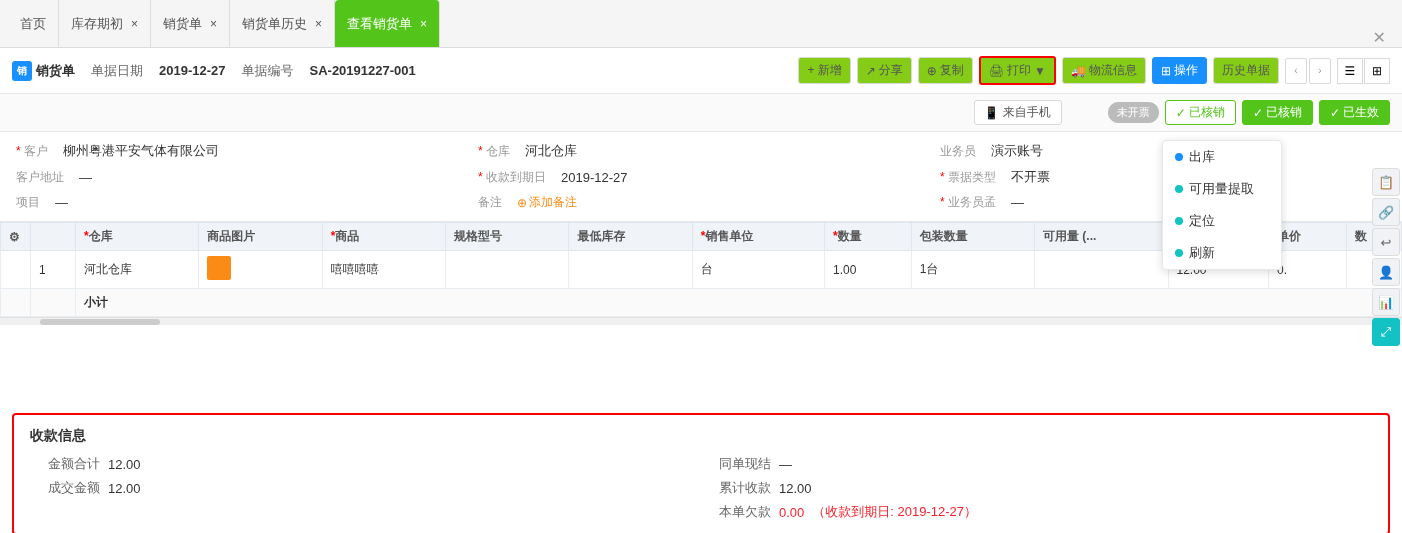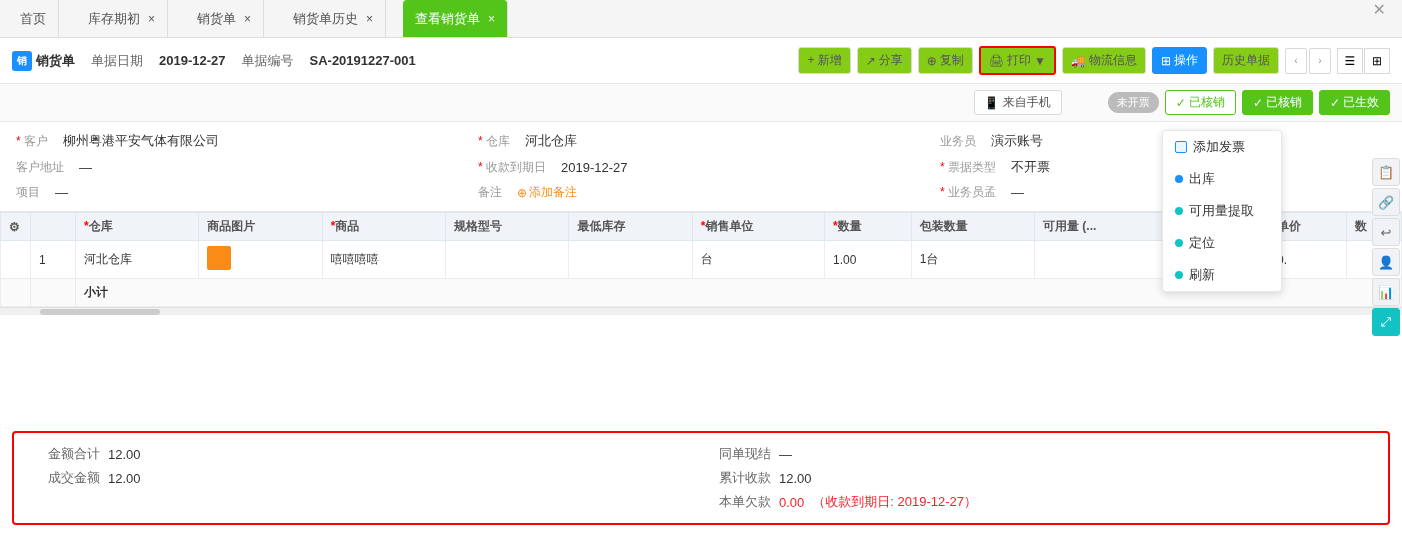--- a/index.html
+++ b/index.html
@@ -1,25 +1,24 @@
 <!DOCTYPE html>
 <html><head>
   <meta charset="utf-8">
   <style>
     * { box-sizing: border-box; margin: 0; padding: 0; }
     body { font-family: 'Microsoft YaHei', Arial, sans-serif; font-size: 13px; background: #f0f2f5; color: #333; }
 
     
     .tab-bar {
-      display: flex; align-items: flex-start;
+      display: flex; align-items: flex-end;
       background: #f5f5f5;
       border-bottom: 1px solid #ddd;
       padding: 0 8px;
-      height: 38px;
-      gap: 17px;
+      height: 48px;
     }
     .tab {
       display: flex; align-items: center; gap: 4px;
       padding: 0 12px; height: 100%;
       cursor: pointer; font-size: 13px; color: #555;
       border-right: 1px solid #ddd;
     }
     .tab.active {
       background: #52c41a; color: #fff;
       border-radius: 4px 4px 0 0;
@@ -433,20 +432,21 @@
             <td colspan="12">小计</td>
           </tr>
         </tbody>
       </table>
       <div class="scrollbar-area">
         <div class="scrollbar-thumb"></div>
       </div>
     </div>
 
     <div class="payment-box">
+      <div class="payment-title">收款信息</div>
       <div class="payment-grid">
         <div class="payment-row">
           <span class="payment-label">金额合计</span>
           <span class="payment-value">12.00</span>
         </div>
         <div class="payment-row">
           <span class="payment-label">同单现结</span>
           <span class="payment-value">—</span>
         </div>
         <div class="payment-row">
@@ -471,24 +471,20 @@
       <div class="sidebar-icon">📋</div>
       <div class="sidebar-icon">🔗</div>
       <div class="sidebar-icon">↩</div>
       <div class="sidebar-icon">👤</div>
       <div class="sidebar-icon">📊</div>
       <div class="sidebar-icon teal">⤢</div>
     </div>
 
     <div class="dropdown-menu">
       <div class="dropdown-item">
-        <div class="checkbox-icon"></div>
-        <span>添加发票</span>
-      </div>
-      <div class="dropdown-item">
         <div class="dot dot-blue"></div>
         <span>出库</span>
       </div>
       <div class="dropdown-item">
         <div class="dot dot-teal"></div>
         <span>可用量提取</span>
       </div>
       <div class="dropdown-item">
         <div class="dot dot-teal"></div>
         <span>定位</span>

